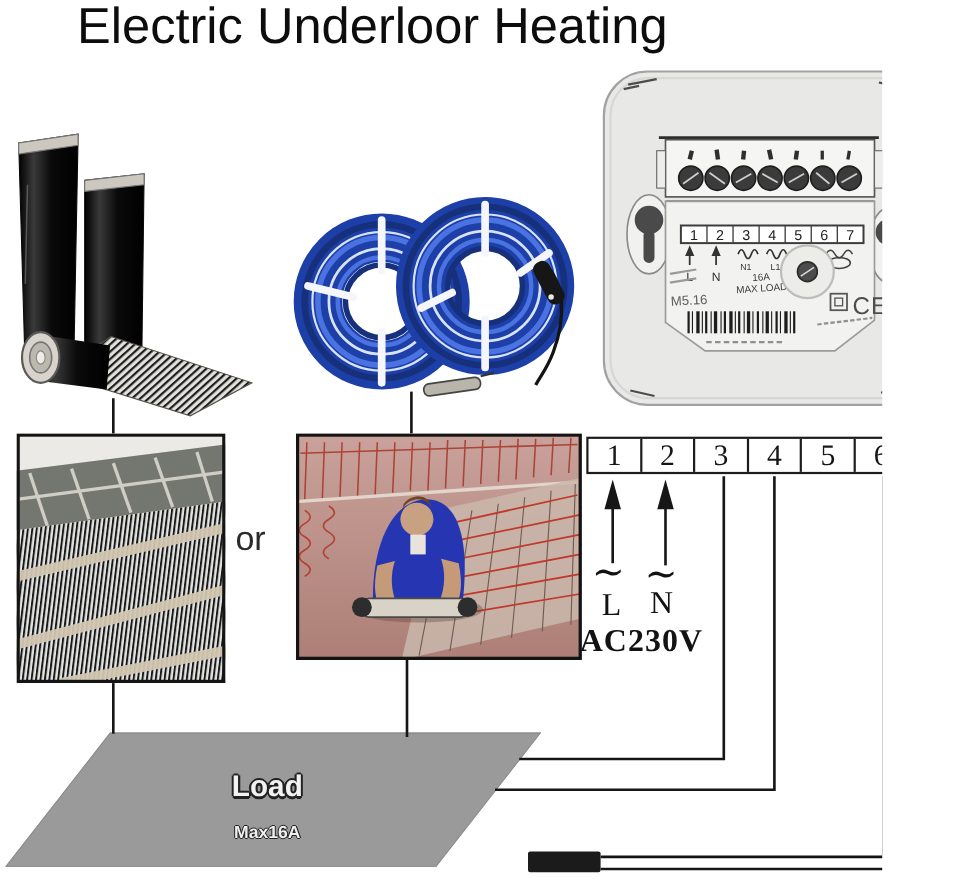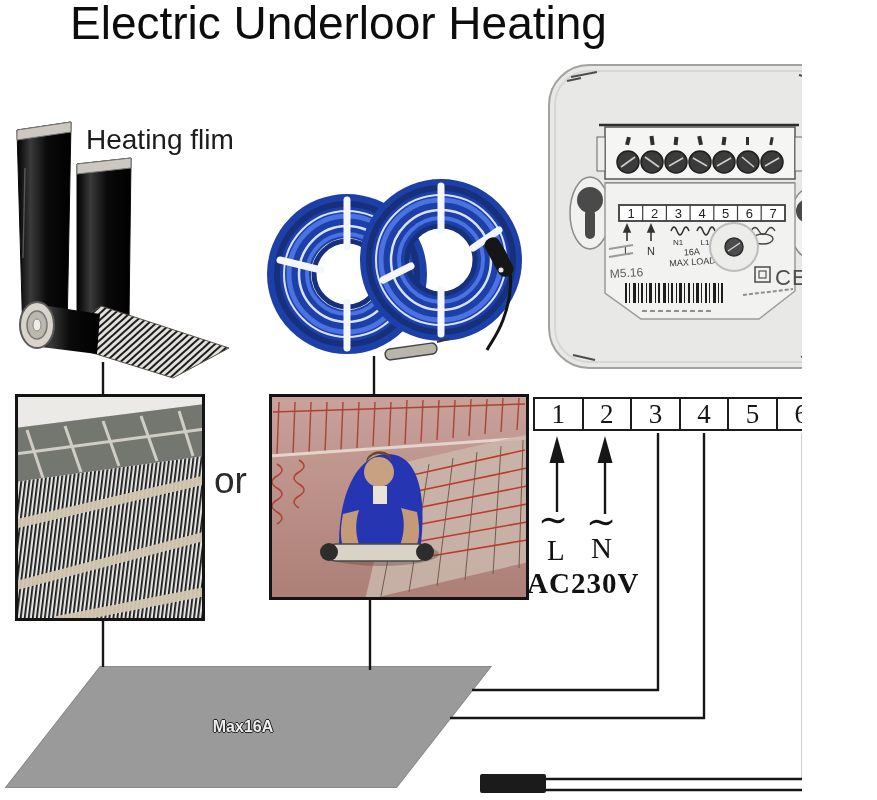--- a/index.html
+++ b/index.html
@@ -3,21 +3,21 @@
 <meta charset="utf-8">
 <style>
   html,body{margin:0;padding:0;background:#fff;}
   #stage{position:relative;width:802px;height:800px;background:#fff;overflow:hidden;
          font-family:"Liberation Sans",sans-serif;color:#111;}
   .abs{position:absolute;}
   #title{left:70px;top:-4px;width:660px;font-size:46px;letter-spacing:0px;color:#0d0d0d;white-space:nowrap;}
   .prod-label{font-size:28px;color:#1c1c1c;white-space:nowrap;}
   #film-label{left:86px;top:124px;}
   #cable-label{left:337px;top:142px;}
-  #or-word{left:214px;top:460px;font-size:37px;color:#2a2a2a;text-align:center;}
+  #or-word{left:214px;top:472px;font-size:31px;color:#2a2a2a;text-align:center;}
   
   .serif{font-family:"Liberation Serif","DejaVu Serif",serif;color:#121212;}
   #ac-sym-l{left:538px;top:499px;font-size:36px;}
   #ac-sym-n{left:586px;top:501px;font-size:36px;}
   #l-label{left:547px;top:534px;font-size:29px;}
   #n-label{left:591px;top:532px;font-size:29px;}
   #voltage-label{left:527px;top:567px;font-size:29px;letter-spacing:1px;font-weight:bold;}
   
   #terminal-strip{left:533px;top:397px;width:342px;height:34px;display:flex;
       border:2px solid #1c1c1c;background:#fff;box-sizing:border-box;}
@@ -38,21 +38,20 @@
   svg text{font-family:"Liberation Sans",sans-serif;}
   .z1{z-index:1}.z2{z-index:2}.z3{z-index:3}.z4{z-index:4}.z5{z-index:5}
 </style>
 </head>
 <body>
 
 <div id="stage">
 
   <div class="abs z5" id="title">Electric Underloor Heating</div>
 
-  <div class="abs z5 prod-label" id="film-label">Heating flim</div>
 
   <svg class="abs z2" style="left:5px;top:108px;" width="232" height="272" viewBox="0 0 232 272">
     <defs>
       <linearGradient id="rollg" x1="0" y1="0" x2="1" y2="0">
         <stop offset="0" stop-color="#000"></stop>
           <stop offset="0.25" stop-color="#3a3a3a"></stop>
         <stop offset="0.55" stop-color="#0a0a0a"></stop>
           <stop offset="1" stop-color="#000"></stop>
       </linearGradient>
       <pattern id="mesh" width="5" height="5" patternUnits="userSpaceOnUse" patternTransform="rotate(48)">
@@ -390,20 +389,21 @@
   </div>
 
   <div class="abs z5 serif" id="ac-sym-l">∼</div>
   <div class="abs z5 serif" id="ac-sym-n">∼</div>
   <div class="abs z5 serif" id="l-label">L</div>
   <div class="abs z5 serif" id="n-label">N</div>
   <div class="abs z5 serif" id="voltage-label">AC230V</div>
 
   <div class="abs z1" id="load-shape"></div>
   <div class="abs" id="load-text">
+    <div id="load-title">Load</div>
     <div id="load-rating">Max16A</div>
   </div>
 
   <div class="abs" id="sensor-probe"></div>
 
   <svg class="abs z4" style="left:0;top:0;pointer-events:none;" width="877" height="800" viewBox="0 0 877 800">
     <g stroke="#161616" stroke-width="2.4" fill="none">
       <path d="M103,362 V394"></path>
       <path d="M103,621 V667"></path>
       <path d="M374,356 V394"></path>

